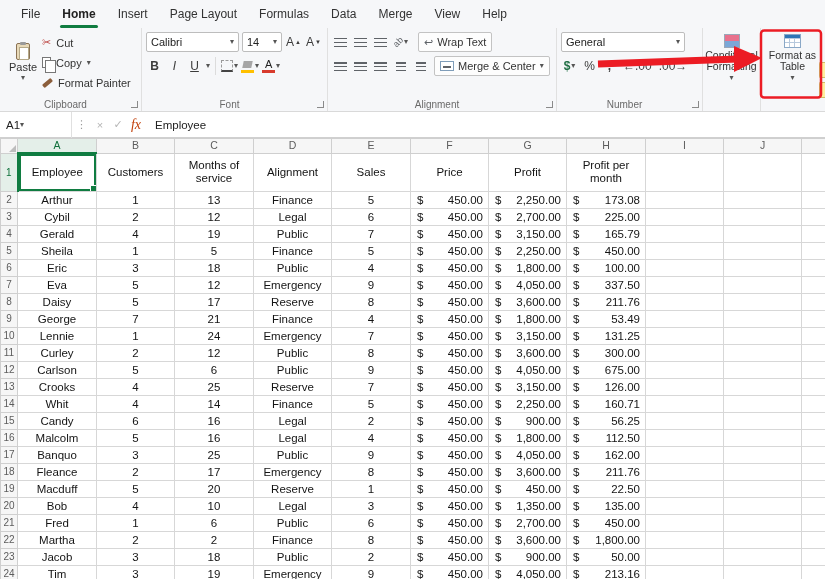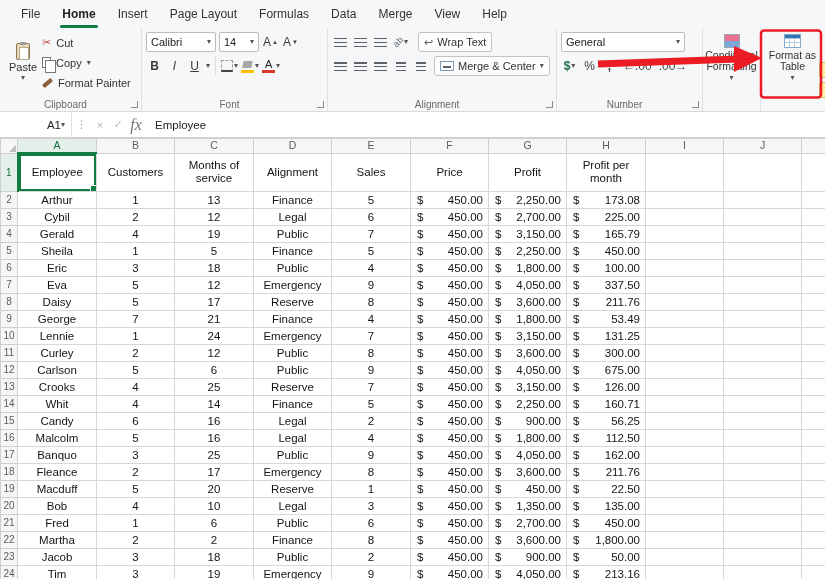--- a/index.html
+++ b/index.html
@@ -38,21 +38,21 @@
   .ic-paste{width:14px;height:17px;background:#e8d9b8;border:1px solid #8b7355;border-radius:2px;position:relative}
   .ic-paste::before{content:'';position:absolute;left:2px;top:3px;width:8px;height:11px;background:#fff;border:1px solid #b5a988}
   .ic-paste::after{content:'';position:absolute;left:3px;top:-2px;width:6px;height:3px;background:#9a9a9a;border-radius:1px}
   .ic-scissors{font-size:11px;color:#c0504d}
   .ic-copy{width:9px;height:11px;border:1px solid #777;background:#fff;position:relative}
   .ic-copy::after{content:'';position:absolute;left:2px;top:2px;width:9px;height:11px;border:1px solid #777;background:#fff}
   .ic-brush{width:11px;height:4px;background:#8b5e3c;border-radius:1px;transform:rotate(-40deg)}
 
   
   .g-font{width:186px}
-  .w92{width:70px}.w40{width:40px}
+  .w92{width:93px}.w40{width:40px}
   .bold{font-weight:700}.ital{font-style:italic}.und{text-decoration:underline}
   .ic-borders{width:12px;height:12px;border:1px dashed #9a9a9a;border-bottom:2px solid #444}
   .ic-fill{width:13px;height:13px;position:relative}
   .ic-fill::before{content:'';position:absolute;left:2px;top:1px;width:9px;height:7px;background:#a6a6a6;transform:skewX(-12deg)}
   .ic-fill::after{content:'';position:absolute;left:0;bottom:0;width:13px;height:3px;background:#ffc000}
   .ic-fontcolor{width:13px;height:14px;position:relative;font-size:11px;text-align:center;line-height:11px;color:#222}
   .ic-fontcolor::after{content:'';position:absolute;left:0;bottom:0;width:13px;height:3px;background:#d83b2d}
   .vsep{width:1px;height:18px;background:#dcdcdc;margin:0 2px}
 
   
@@ -79,25 +79,25 @@
   .ic-ftable{width:17px;height:14px;border:1px solid #8aa8c7;background:
     linear-gradient(180deg,#2e75b6 0 3px,rgba(0,0,0,0) 3px),
     repeating-linear-gradient(90deg,rgba(0,0,0,0) 0 4.2px,#b7c9dd 4.2px 5.2px),
     repeating-linear-gradient(180deg,rgba(0,0,0,0) 0 3.2px,#b7c9dd 3.2px 4.2px),#fff}
   .edge-styles{position:absolute;right:0;top:34px;width:6px;height:52px;display:flex;
     flex-direction:column;gap:4px}
   .edge-styles div{height:16px;background:#ffef9e;border:1px solid #cdbd6a;border-right:none;border-radius:2px 0 0 2px}
 
   
   .fbar{height:26px;background:#fff;border-bottom:1px solid #d0d0d0;display:flex;align-items:center}
-  .namebox{width:72px;height:26px;display:flex;align-items:center;justify-content:flex-end;
+  .namebox{width:72px;height:26px;display:flex;align-items:center;justify-content:flex-start;
     padding:0 6px;font-size:11.5px;border-right:1px solid #e0e0e0;color:#222}
   .fdots{color:#9a9a9a;font-size:11px;padding:0 4px}
   .fic{width:18px;text-align:center;font-size:11px;color:#b5b5b5}
-  .fic.fx{color:#737373;font-style:italic;font-family:"Liberation Serif",serif;font-size:16px}
+  .fic.fx{color:#c2410c;font-style:italic;font-family:"Liberation Serif",serif;font-size:14px}
   .fvalue{margin-left:10px;font-size:11.5px;color:#222}
 
   
   .sheet-wrap{position:absolute;top:138px;left:0;right:0;bottom:0;overflow:hidden;background:#fff}
   table.sheet{border-collapse:collapse;table-layout:fixed;width:825px}
   .sheet th,.sheet td{border:1px solid #d7d7d7;overflow:hidden;white-space:nowrap}
   .sheet thead th{height:14px;background:#f6f6f6;color:#5c5c5c;font-weight:400;font-size:10.5px;
     border-color:#cfcfcf;line-height:13px}
   .sheet th.rowhdr{background:#f6f6f6;color:#5c5c5c;font-weight:400;font-size:10px;border-color:#cfcfcf;text-align:center}
   .sheet th.corner{position:relative}

